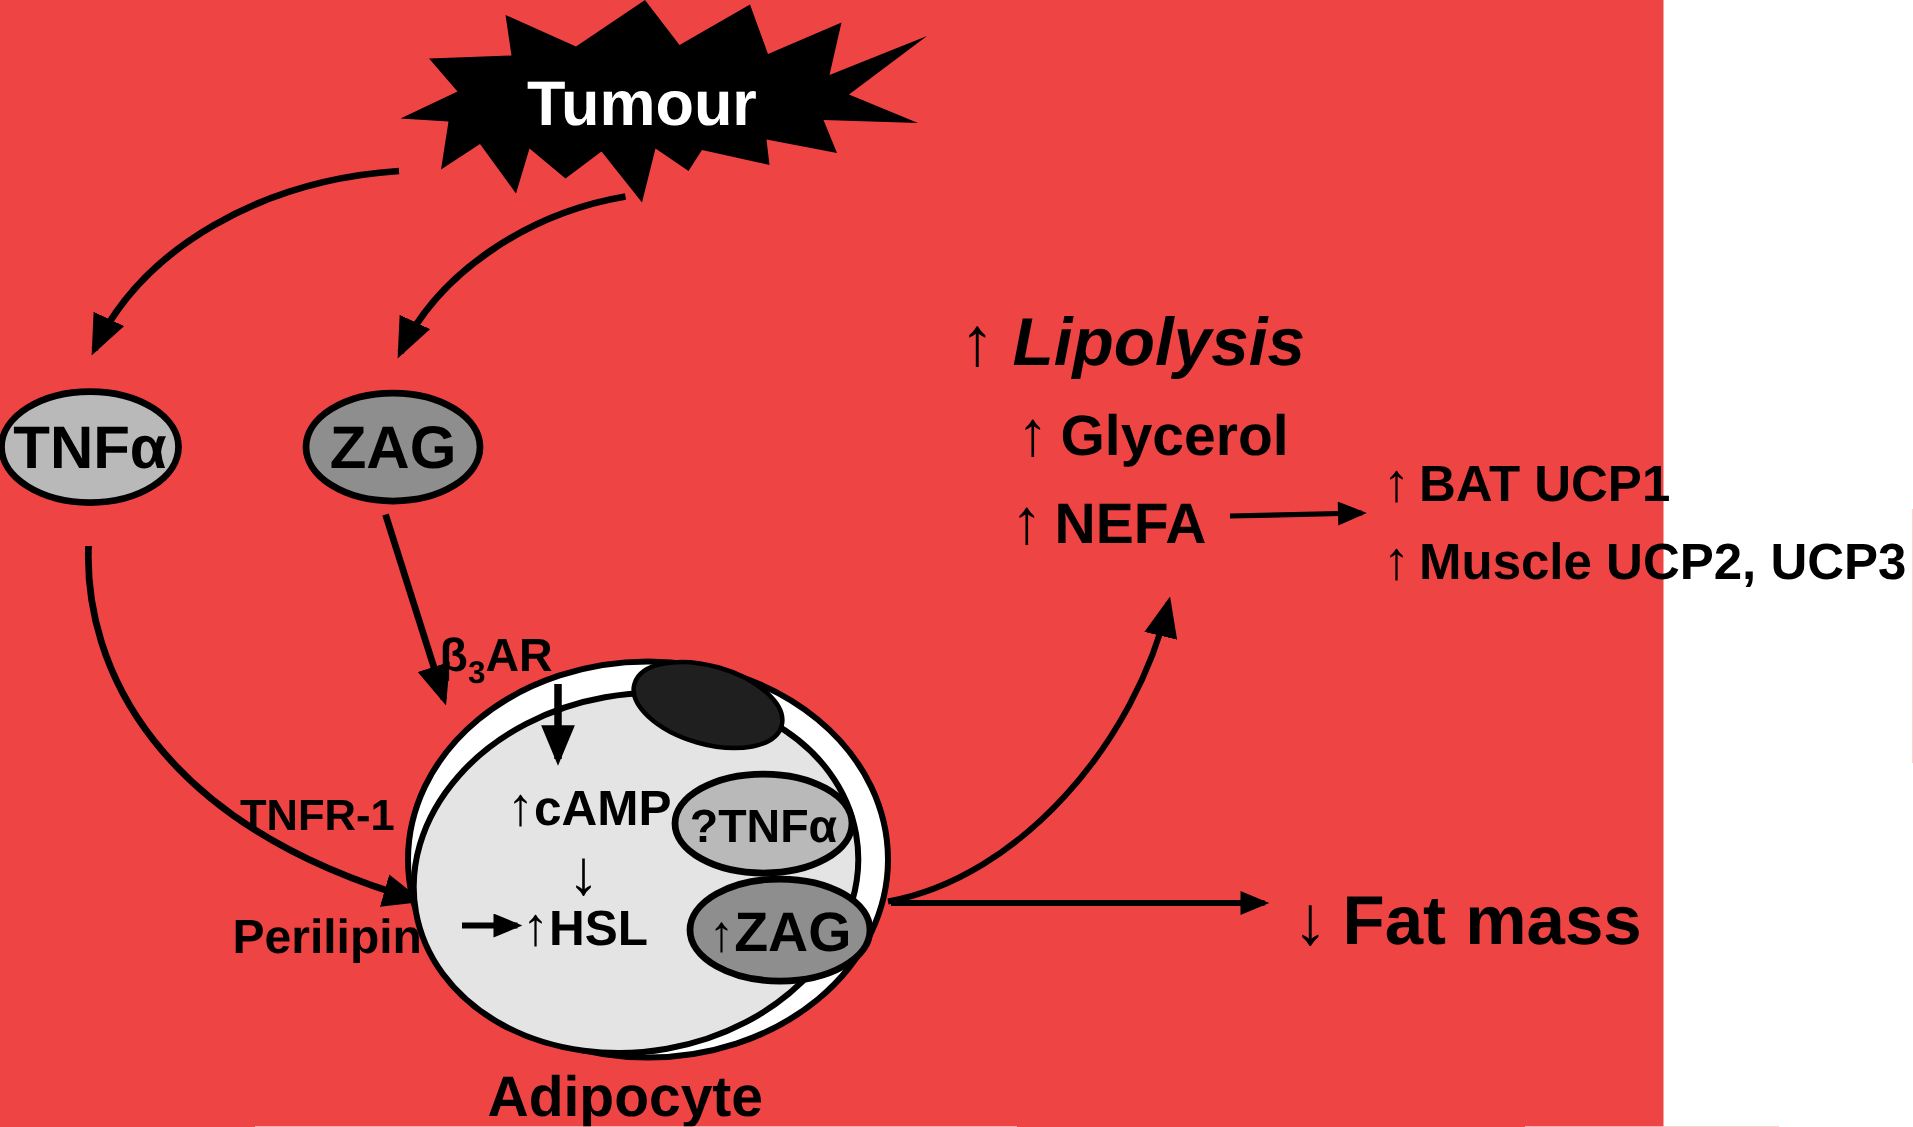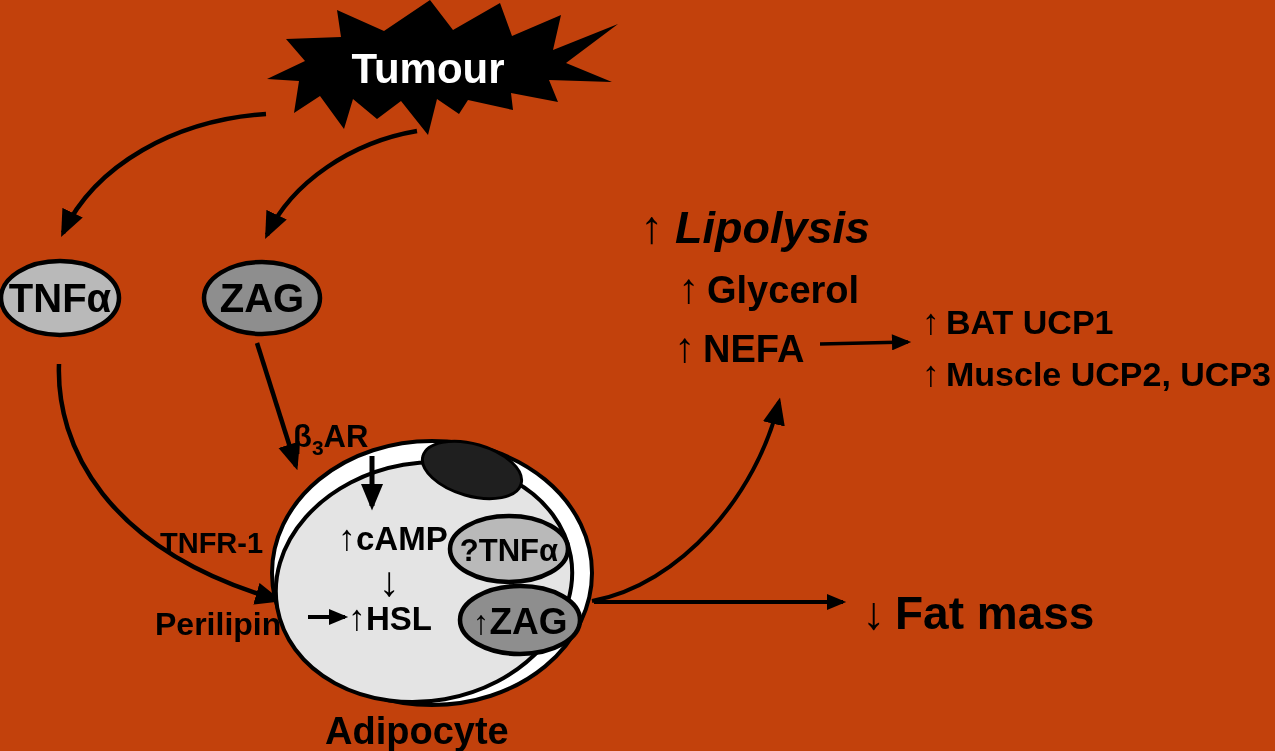--- a/index.html
+++ b/index.html
@@ -1,20 +1,20 @@
 <!DOCTYPE html>
 <html><head>
 <meta charset="utf-8">
 <style>
   html, body { margin: 0; padding: 0; background: #ffffff; }
   .canvas {
     position: relative;
-    width: 1275px;
+    width: 1109px;
     height: 751px;
-    background: #c2410c;
+    background: #ef4444;
     font-family: "Liberation Sans", sans-serif;
   }
   svg text {
     font-family: "Liberation Sans", sans-serif;
     fill: #000000;
   }
   .t-bold   { font-weight: bold; }
   .t-italic { font-style: italic; }
   .t-thin   { font-weight: 400; }
   .t-white  { fill: #ffffff; }

